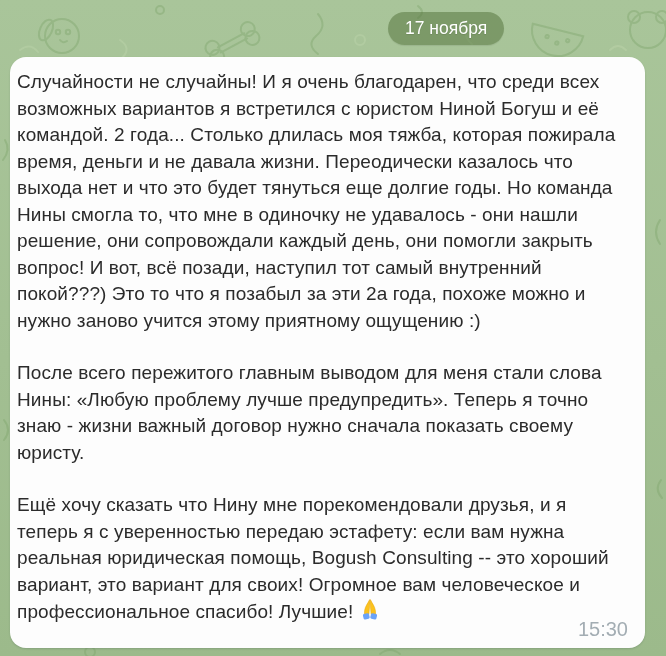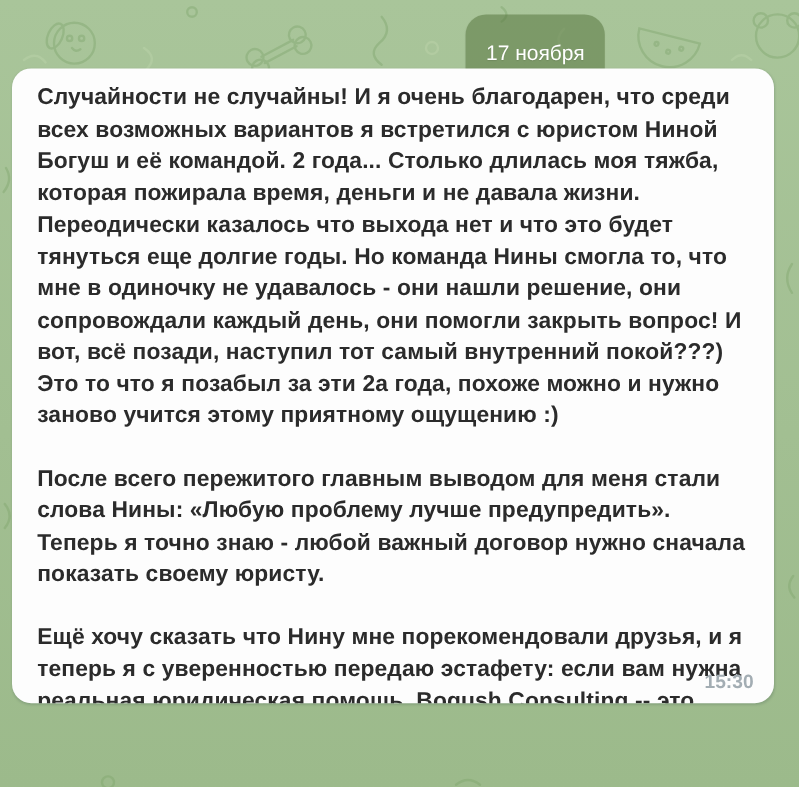--- a/index.html
+++ b/index.html
@@ -15,68 +15,67 @@
     position: absolute;
     left: 0; top: 0;
     width: 666px; height: 656px;
     pointer-events: none;
   }
   .date-badge {
     position: absolute;
     left: 388px;
     top: 12px;
     height: 33px;
-    padding: 16px 17px;
+    padding: 0 17px;
     display: flex;
     align-items: center;
     background: rgba(88, 118, 64, 0.55);
     border-radius: 17px;
     box-shadow: 0 1px 1px rgba(0,0,0,0.08);
   }
   .date-badge span {
     color: #ffffff;
     font-size: 17.5px;
     font-weight: 500;
     line-height: 1;
     text-shadow: 0 1px 1px rgba(0,0,0,0.10);
     white-space: nowrap;
   }
   .bubble {
     position: absolute;
     left: 10px;
     top: 57px;
     width: 635px;
-    height: 529px;
+    height: 591px;
     box-sizing: border-box;
     background: #fdfdfd;
     border-radius: 16px;
     box-shadow: 0 1px 2px rgba(16, 35, 47, 0.15);
-    padding: 12px 24px 10px 21px;
+    padding: 12px 24px 10px 7px;
     overflow: hidden;
-    font-weight: bold;
   }
   .bubble p {
     margin: 0 0 26px 0;
     color: #2b2b2b;
     font-size: 19px;
     line-height: 26.5px;
     letter-spacing: 0.1px;
   }
   .bubble p.last { margin-bottom: 16px; }
   .emoji {
     display: inline-block;
     vertical-align: -4px;
     margin-left: 5px;
   }
   .time {
     position: absolute;
     right: 17px;
     bottom: 9px;
     color: #a3adb3;
-    font-size: 16px;
+    font-size: 20px;
     line-height: 1;
   }
 </style>
 </head>
 <body>
 
 <div class="screen">
 
   <svg class="pattern" viewBox="0 0 666 656" xmlns="http://www.w3.org/2000/svg">
     <g fill="none" stroke="#7ea56c" stroke-width="2" opacity="0.42" stroke-linecap="round">
@@ -129,21 +128,21 @@
       <path d="M20 50 q10 -8 18 2"></path>
     </g>
   </svg>
 
   <div class="date-badge">
     <span>17 ноября</span>
   </div>
 
   <div class="bubble">
     <p>Случайности не случайны! И я очень благодарен, что среди всех возможных вариантов я встретился с юристом Ниной Богуш и её командой. 2 года... Столько длилась моя тяжба, которая пожирала время, деньги и не давала жизни. Переодически казалось что выхода нет и что это будет тянуться еще долгие годы. Но команда Нины смогла то, что мне в одиночку не удавалось - они нашли решение, они сопровождали каждый день, они помогли закрыть вопрос! И вот, всё позади, наступил тот самый внутренний покой???) Это то что я позабыл за эти 2а года, похоже можно и нужно заново учится этому приятному ощущению :)</p>
-    <p>После всего пережитого главным выводом для меня стали слова Нины: «Любую проблему лучше предупредить». Теперь я точно знаю - любой важный договор нужно сначала показать своему юристу.</p>
+    <p>После всего пережитого главным выводом для меня стали слова Нины: «Любую проблему лучше предупредить». Теперь я точно знаю - жизни важный договор нужно сначала показать своему юристу.</p>
     <p class="last"><span>Ещё хочу сказать что Нину мне порекомендовали друзья, и я теперь я с уверенностью передаю эстафету: если вам нужна реальная юридическая помощь, Bogush Consulting -- это хороший вариант, это вариант для своих! Огромное вам человеческое и профессиональное спасибо! Лучшие!</span><svg class="emoji" width="24" height="24" viewBox="0 0 24 24" xmlns="http://www.w3.org/2000/svg">
         <g>
           <path d="M11.6 1.6 C9.8 5.4 7.2 8.4 6.6 12.4 L6.4 16.2 L10.9 16.4 L11.9 5 Z" fill="#fcc21c" stroke="#e5a50a" stroke-width="0.5"></path>
           <path d="M12.4 1.6 C14.2 5.4 16.8 8.4 17.4 12.4 L17.6 16.2 L13.1 16.4 L12.1 5 Z" fill="#fcc21c" stroke="#e5a50a" stroke-width="0.5"></path>
           <rect x="5.2" y="15.6" width="6.2" height="5.6" rx="1.4" fill="#6ca3f8" transform="rotate(-14 8.3 18.4)"></rect>
           <rect x="12.6" y="15.6" width="6.2" height="5.6" rx="1.4" fill="#6ca3f8" transform="rotate(14 15.7 18.4)"></rect>
         </g>
       </svg></p>
     <span class="time">15:30</span>
   </div>

